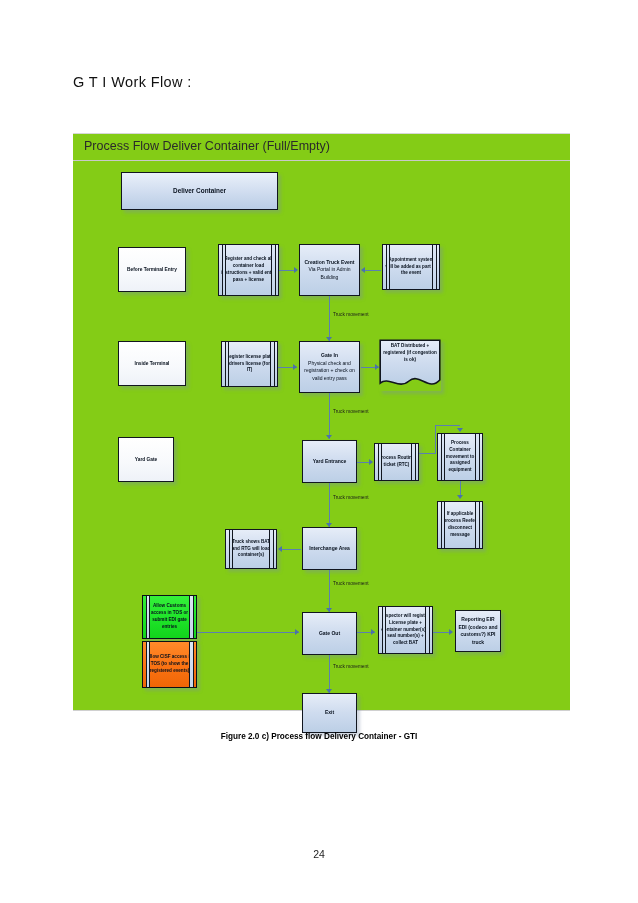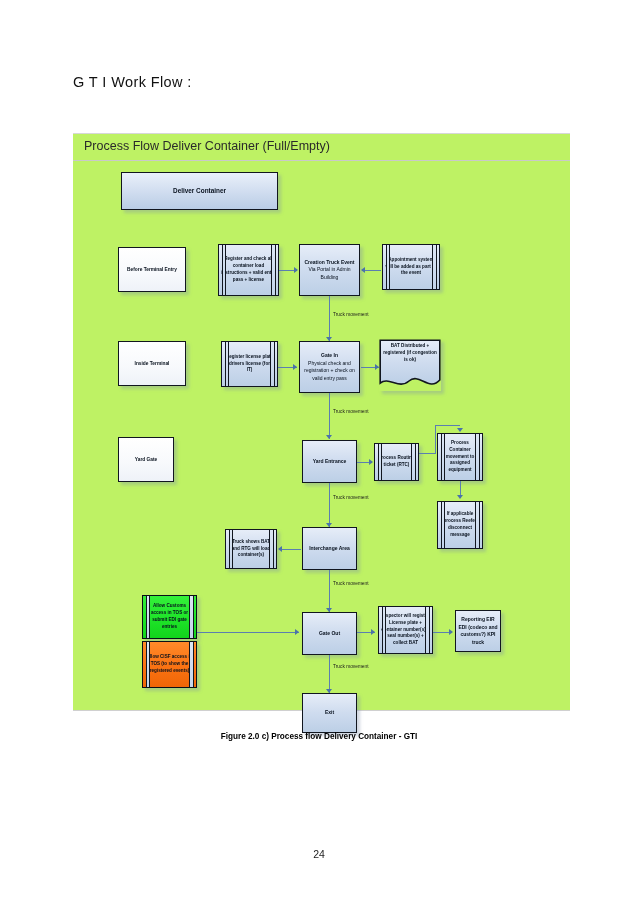--- a/index.html
+++ b/index.html
@@ -32,21 +32,21 @@
     white-space: nowrap;
   }
 
   
   .diagram-frame {
     position: absolute;
     left: 73px;
     top: 133px;
     width: 497px;
     height: 576px;
-    background: #bef264;
+    background: #84cc16;
     border-top: 1px solid #d7d7d7;
     border-bottom: 1px solid #d0d0d0;
   }
   .diagram-title-band {
     position: absolute;
     left: 0;
     top: 0;
     width: 100%;
     height: 27px;
     border-bottom: 1px solid #c9c9c9;

